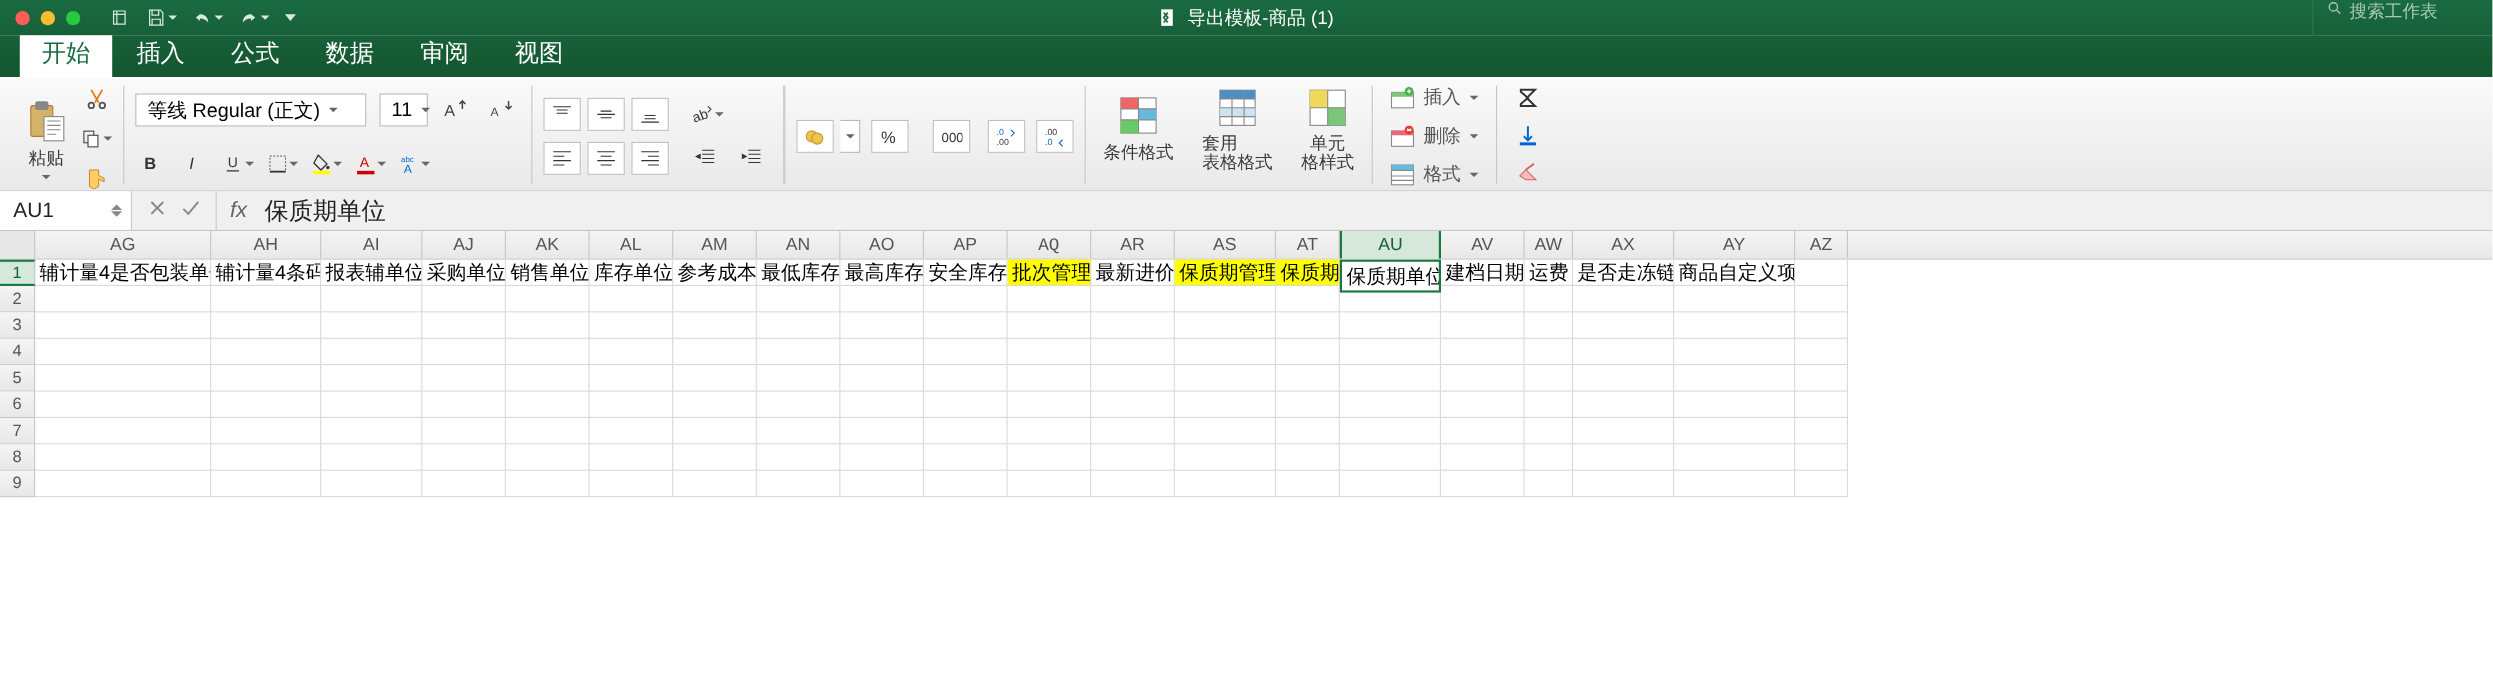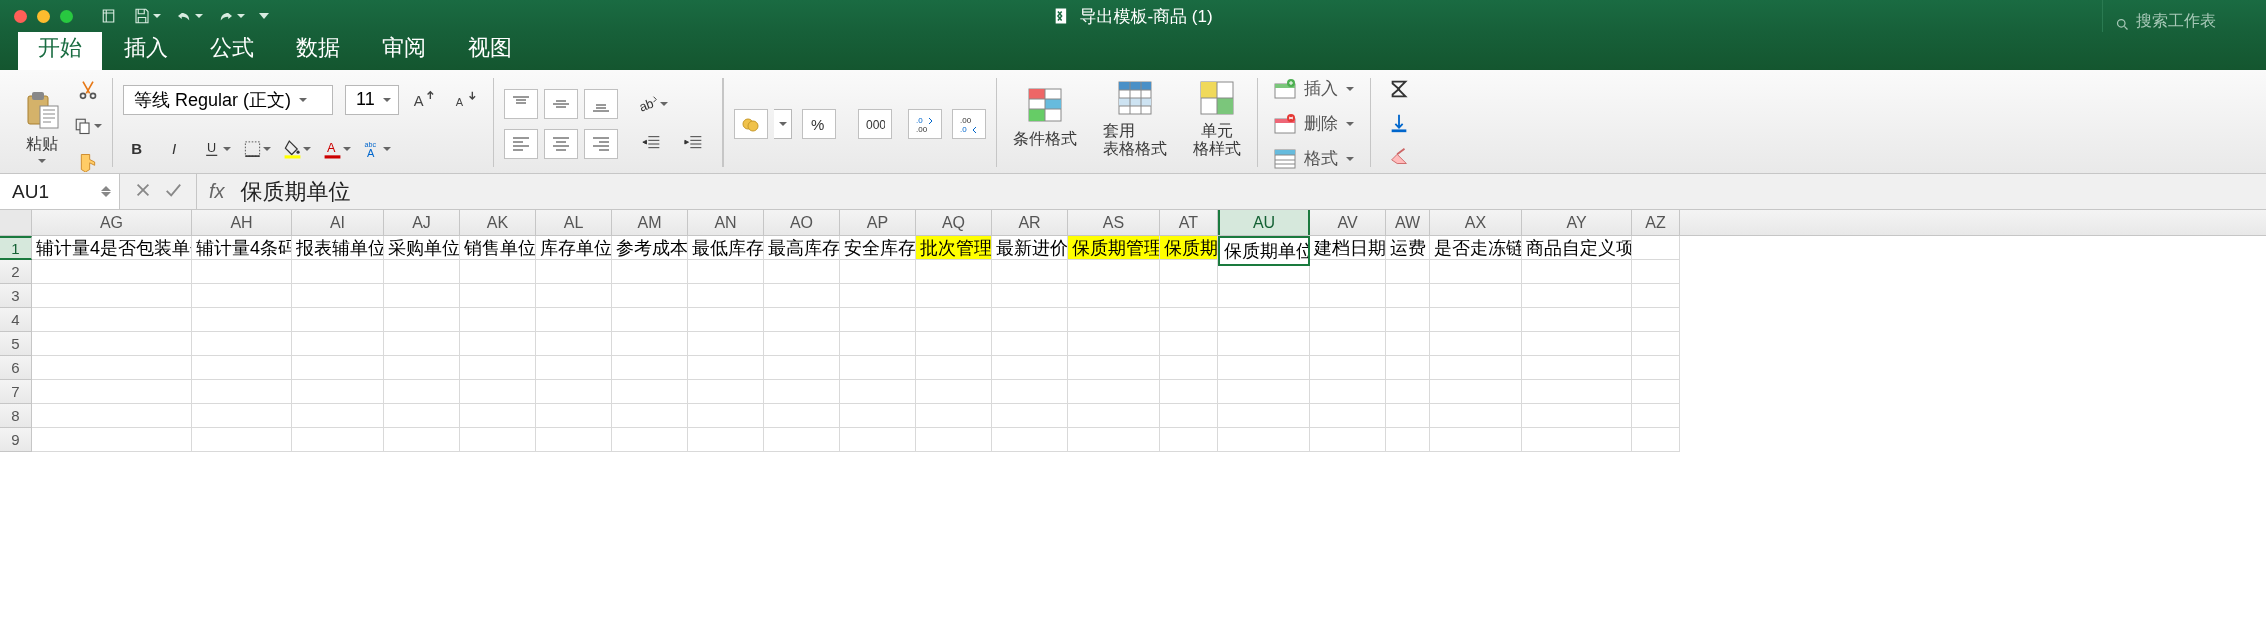--- a/index.html
+++ b/index.html
@@ -9,21 +9,21 @@
 .titlebar { height: 32px; background: linear-gradient(#1a6b42,#176039); display: flex; align-items: center; color: #fff; position: relative; }
 .traffic { display: flex; gap: 10px; padding-left: 14px; }
 .tl { width: 13px; height: 13px; border-radius: 50%; }
 .tl.red { background: #ff5f57; } .tl.yel { background: #febc2e; } .tl.grn { background: #28c840; }
 .qat { display: flex; align-items: center; gap: 14px; margin-left: 28px; color: #d8ebe0; }
 .qat svg { width: 18px; height: 18px; fill: #d8ebe0; }
 .qat-item { display: flex; align-items: center; gap: 2px; }
 .dd-caret { width: 0; height: 0; border-left: 4px solid transparent; border-right: 4px solid transparent; border-top: 4px solid #d8ebe0; }
 .title-center { position: absolute; left: 50%; transform: translateX(-50%); display: flex; align-items: center; gap: 8px; font-size: 17px; }
 .title-center svg { width: 18px; height: 18px; }
-.search-box { margin-left: auto; margin-right: 14px; display: flex; align-items: flex-end; gap: 6px; color: #a7c8b7; font-size: 16px; border-left: 1px solid #2a7a51; padding-left: 12px; height: 100%; width: 150px; }
+.search-box { margin-left: auto; margin-right: 14px; display: flex; align-items: flex-start; gap: 6px; color: #a7c8b7; font-size: 16px; border-left: 1px solid #2a7a51; padding-left: 12px; height: 100%; width: 150px; }
 .search-box svg { width: 15px; height: 15px; fill: #a7c8b7; }
 
 
 .tabs { height: 38px; background: linear-gradient(#176039,#14562f); display: flex; align-items: flex-end; padding-left: 18px; gap: 2px; }
 .tab { padding: 8px 20px 7px; font-size: 22px; color: #fff; cursor: pointer; border-radius: 3px 3px 0 0; }
 .tab.active { background: #fff; color: #196c41; font-weight: 500; }
 
 
 .ribbon { height: 104px; background: linear-gradient(#fafafa,#e9e9e9); border-bottom: 1px solid #c6c6c6; display: flex; align-items: stretch; padding: 4px 0 0 6px; }
 .group { display: flex; flex-direction: column; align-items: center; padding: 2px 10px 2px; position: relative; }
@@ -172,21 +172,21 @@
   </div>
   <div class="sep"></div>
 
   <div class="group">
     <div class="col" style="gap:20px">
       <div class="row">
         <div class="sel" style="width:210px">
             <span>等线 Regular (正文)</span>
             <div class="dd-caret"></div>
           </div>
-        <div class="sel" style="width:54px;margin-left:6px">
+        <div class="sel" style="width:44px;margin-left:6px">
             <span>11</span>
             <div class="dd-caret"></div>
           </div>
         <div class="iconbtn">
             <svg viewBox="0 0 24 24">
               <text x="2" y="18" font-size="16" fill="#444">A</text>
               <path d="M17 6l3-3 3 3M20 3v8" stroke="#444" stroke-width="1.5" fill="none"></path>
             </svg>
           </div>
         <div class="iconbtn">
@@ -468,21 +468,21 @@
       <div class="colhdr" style="width: 160px;">AG</div>
       <div class="colhdr" style="width: 100px;">AH</div>
       <div class="colhdr" style="width: 92px;">AI</div>
       <div class="colhdr" style="width: 76px;">AJ</div>
       <div class="colhdr" style="width: 76px;">AK</div>
       <div class="colhdr" style="width: 76px;">AL</div>
       <div class="colhdr" style="width: 76px;">AM</div>
       <div class="colhdr" style="width: 76px;">AN</div>
       <div class="colhdr" style="width: 76px;">AO</div>
       <div class="colhdr" style="width: 76px;">AP</div>
-      <div class="colhdr" style="width: 76px;">AQ</div>
+      <div class="colhdr" style="width: 76px; font-family: Liberation Mono, monospace;">AQ</div>
       <div class="colhdr" style="width: 76px;">AR</div>
       <div class="colhdr" style="width: 92px;">AS</div>
       <div class="colhdr" style="width: 58px;">AT</div>
       <div class="colhdr active" style="width: 92px;">AU</div>
       <div class="colhdr" style="width: 76px;">AV</div>
       <div class="colhdr" style="width: 44px;">AW</div>
       <div class="colhdr" style="width: 92px;">AX</div>
       <div class="colhdr" style="width: 110px;">AY</div>
       <div class="colhdr" style="width: 48px;">AZ</div>
     </div>

